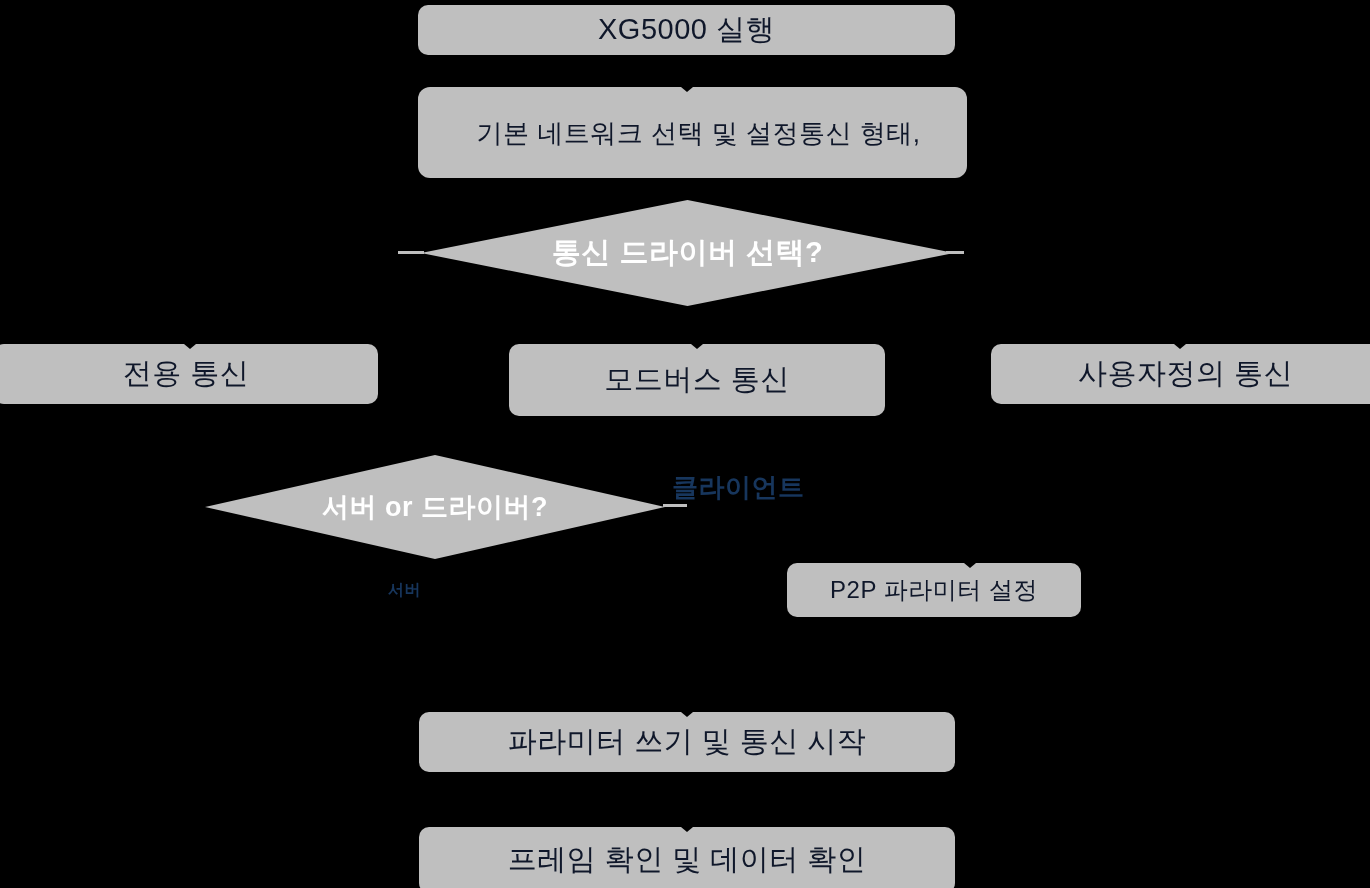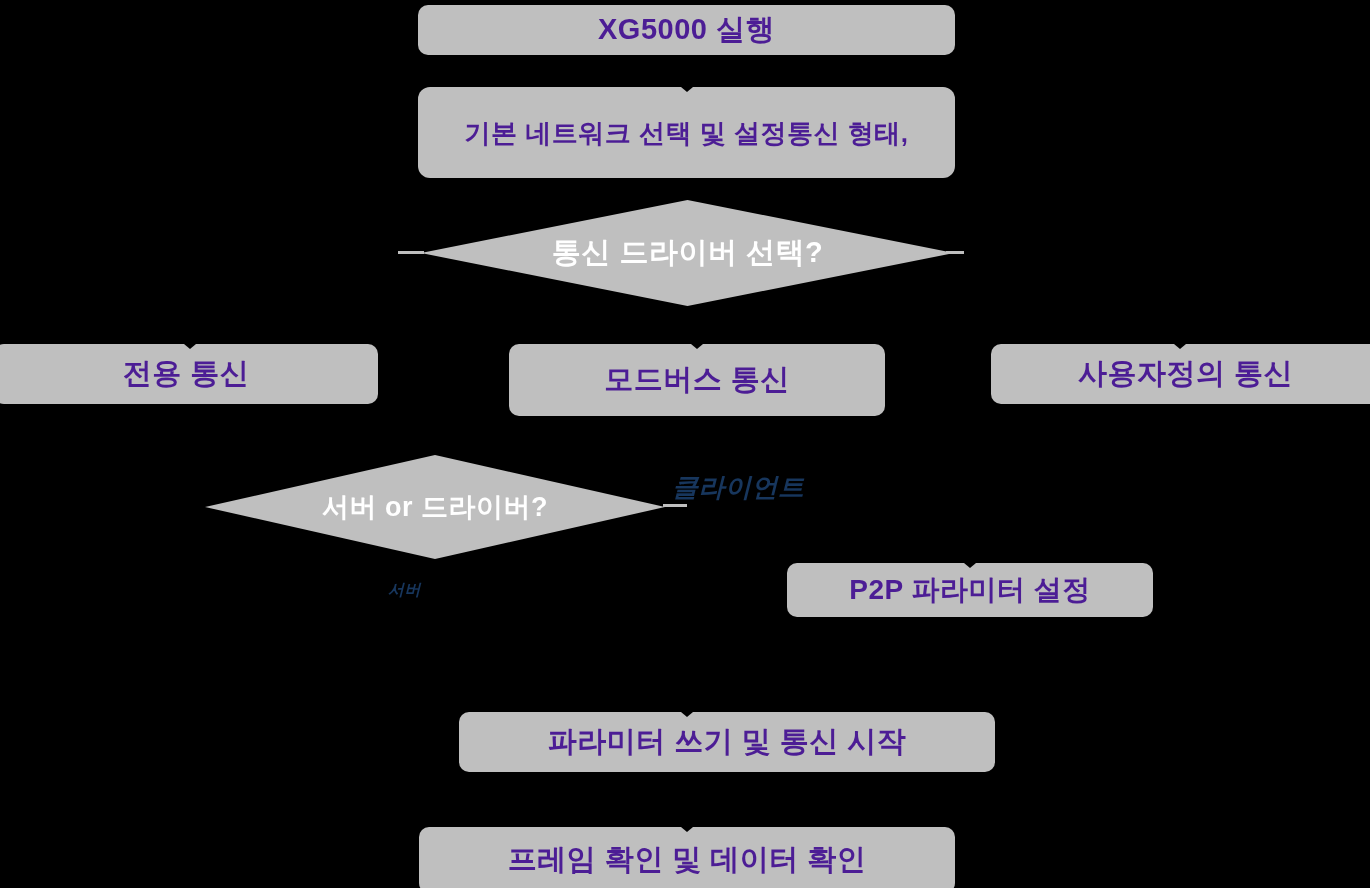--- a/index.html
+++ b/index.html
@@ -8,22 +8,22 @@
     width: 1370px;
     height: 888px;
     background: #000000;
     overflow: hidden;
     font-family: "Liberation Sans", "DejaVu Sans", sans-serif;
   }
   .box {
     position: absolute;
     background: #BFBFBF;
     border-radius: 10px;
-    color: #4c1d95;
-    font-weight: bold;
+    color: #0f172a;
+    font-weight: normal;
     display: flex;
     align-items: center;
     justify-content: center;
     text-align: center;
     letter-spacing: 0.5px;
   }
   .diamond {
     position: absolute;
     background: #BFBFBF;
     clip-path: polygon(50% 0, 100% 50%, 50% 100%, 0 50%);
@@ -33,47 +33,46 @@
     align-items: center;
     justify-content: center;
     text-align: center;
     letter-spacing: 0.5px;
   }
   .branch-label {
     position: absolute;
     color: #17365D;
     font-weight: bold;
     letter-spacing: 0.5px;
-    font-style: italic;
   }
   .stub {
     position: absolute;
     height: 3px;
     background: #BFBFBF;
   }
   .notch {
     position: absolute;
     width: 0;
     height: 0;
     border-left: 6px solid transparent;
     border-right: 6px solid transparent;
     border-top: 5px solid #000000;
   }
 
   #start-node       { left: 418px; top: 5px;   width: 537px; height: 50px;  font-size: 29px; }
-  #setup-node       { left: 418px; top: 87px;  width: 537px; height: 91px;  font-size: 26px; line-height: 36px; flex-direction: column; border-radius: 12px; }
+  #setup-node       { left: 418px; top: 87px;  width: 537px; height: 91px;  font-size: 26px; line-height: 36px; flex-direction: column; border-radius: 12px; padding-left: 12px; }
   #driver-decision  { left: 421px; top: 200px; width: 533px; height: 106px; font-size: 29px; }
   #dedicated-node   { left: -6px;  top: 344px; width: 384px; height: 60px;  font-size: 29px; }
   #modbus-node      { left: 509px; top: 344px; width: 376px; height: 72px;  font-size: 29px; }
   #userdef-node     { left: 991px; top: 344px; width: 389px; height: 60px;  font-size: 29px; }
   #server-client-decision { left: 205px; top: 455px; width: 460px; height: 104px; font-size: 27px; }
   #client-label     { left: 672px; top: 470px; font-size: 26px; }
   #server-label     { left: 388px; top: 580px; font-size: 16px; }
-  #p2p-node         { left: 787px; top: 563px; width: 366px; height: 54px;  font-size: 28px; }
-  #write-node       { left: 419px; top: 712px; width: 536px; height: 60px;  font-size: 29px; margin-left: 40px; }
+  #p2p-node         { left: 787px; top: 563px; width: 294px; height: 54px;  font-size: 24px; }
+  #write-node       { left: 419px; top: 712px; width: 536px; height: 60px;  font-size: 29px; }
   #frame-node       { left: 419px; top: 827px; width: 536px; height: 66px;  font-size: 29px; }
 
   #stub-d1-left  { left: 398px; top: 251px; width: 26px; }
   #stub-d1-right { left: 946px; top: 251px; width: 18px; }
   #stub-d2-right { left: 663px; top: 504px; width: 24px; }
 
   #notch-setup   { left: 681px;  top: 87px;  }
   #notch-ded     { left: 184px;  top: 344px; }
   #notch-modbus  { left: 691px;  top: 344px; }
   #notch-userdef { left: 1174px; top: 344px; }

